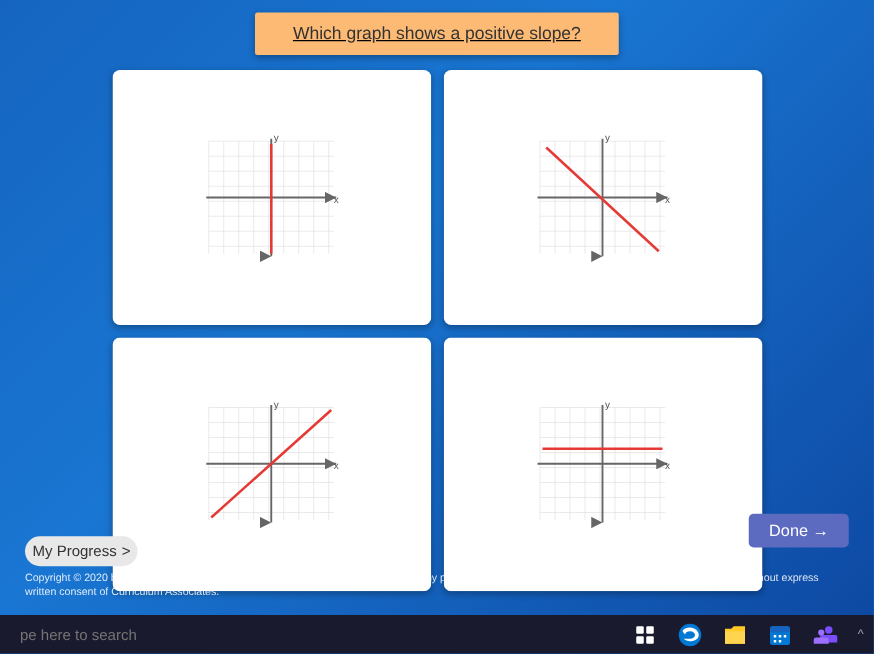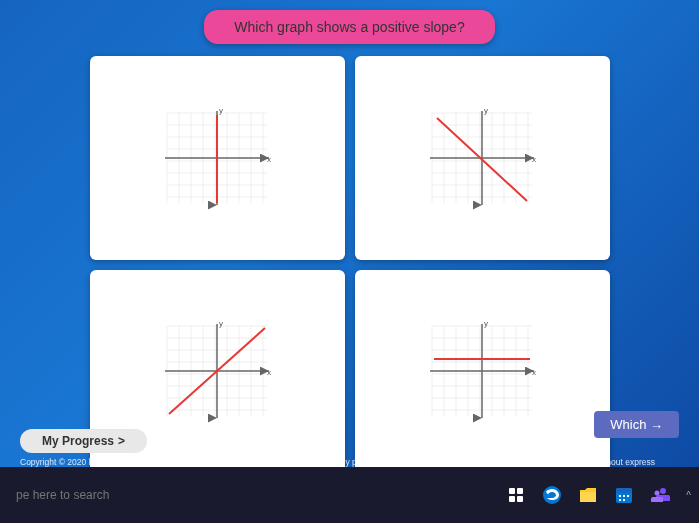--- a/index.html
+++ b/index.html
@@ -27,25 +27,26 @@
       right: 0;
       bottom: 40px;
       display: flex;
       flex-direction: column;
       align-items: center;
       padding: 10px 60px;
     }
 
     
     .question-header {
-      background: #ec4899;
-      border-radius: 14px;
+      background: #fdba74;
+      border-radius: 2px;
       padding: 8px 30px;
       margin-bottom: 12px;
       box-shadow: 0 2px 6px rgba(0,0,0,0.3);
+      text-decoration: underline;
     }
 
     .question-text {
       font-size: 14px;
       color: #333;
       font-weight: 500;
     }
 
     
     .graphs-grid {
@@ -104,43 +105,43 @@
       display: flex;
       align-items: center;
       gap: 4px;
     }
 
     .my-progress-btn {
       background: #e8e8e8;
       color: #333;
       border: none;
       border-radius: 14px;
-      padding: 5px 22px;
+      padding: 5px 6px;
       font-size: 12px;
-      font-weight: 700;
+      font-weight: 400;
       cursor: pointer;
       display: flex;
       align-items: center;
       gap: 4px;
       margin-bottom: 4px;
     }
 
     .copyright-text {
       font-size: 8.5px;
       color: rgba(255,255,255,0.85);
       line-height: 1.3;
     }
 
     
     .taskbar {
       position: absolute;
       bottom: 0;
       left: 0;
       right: 0;
-      height: 56px;
+      height: 31px;
       background: #1a1a2e;
       display: flex;
       align-items: center;
       padding: 0 8px;
       gap: 4px;
     }
 
     .taskbar-search {
       flex: 1;
       background: transparent;
@@ -347,21 +348,21 @@
         <text x="62" y="10" font-size="8" fill="#555">y</text>
 
         <line x1="12" y1="43" x2="108" y2="43" stroke="#e53935" stroke-width="2"></line>
       </svg>
     </div>
 
   </div>
 </div>
 
 <div class="done-btn-area">
-  <button class="done-btn">Which →</button>
+  <button class="done-btn">Done →</button>
 </div>
 
 <div class="bottom-bar">
   <button class="my-progress-btn">
     <span>My Progress</span>
     <span>&gt;</span>
   </button>
   <div class="copyright-text">Copyright © 2020 by Curriculum Associates. All rights reserved. These materials, or any portion thereof, may not be reproduced or shared in any manner without express written consent of Curriculum Associates.</div>
 </div>
 

